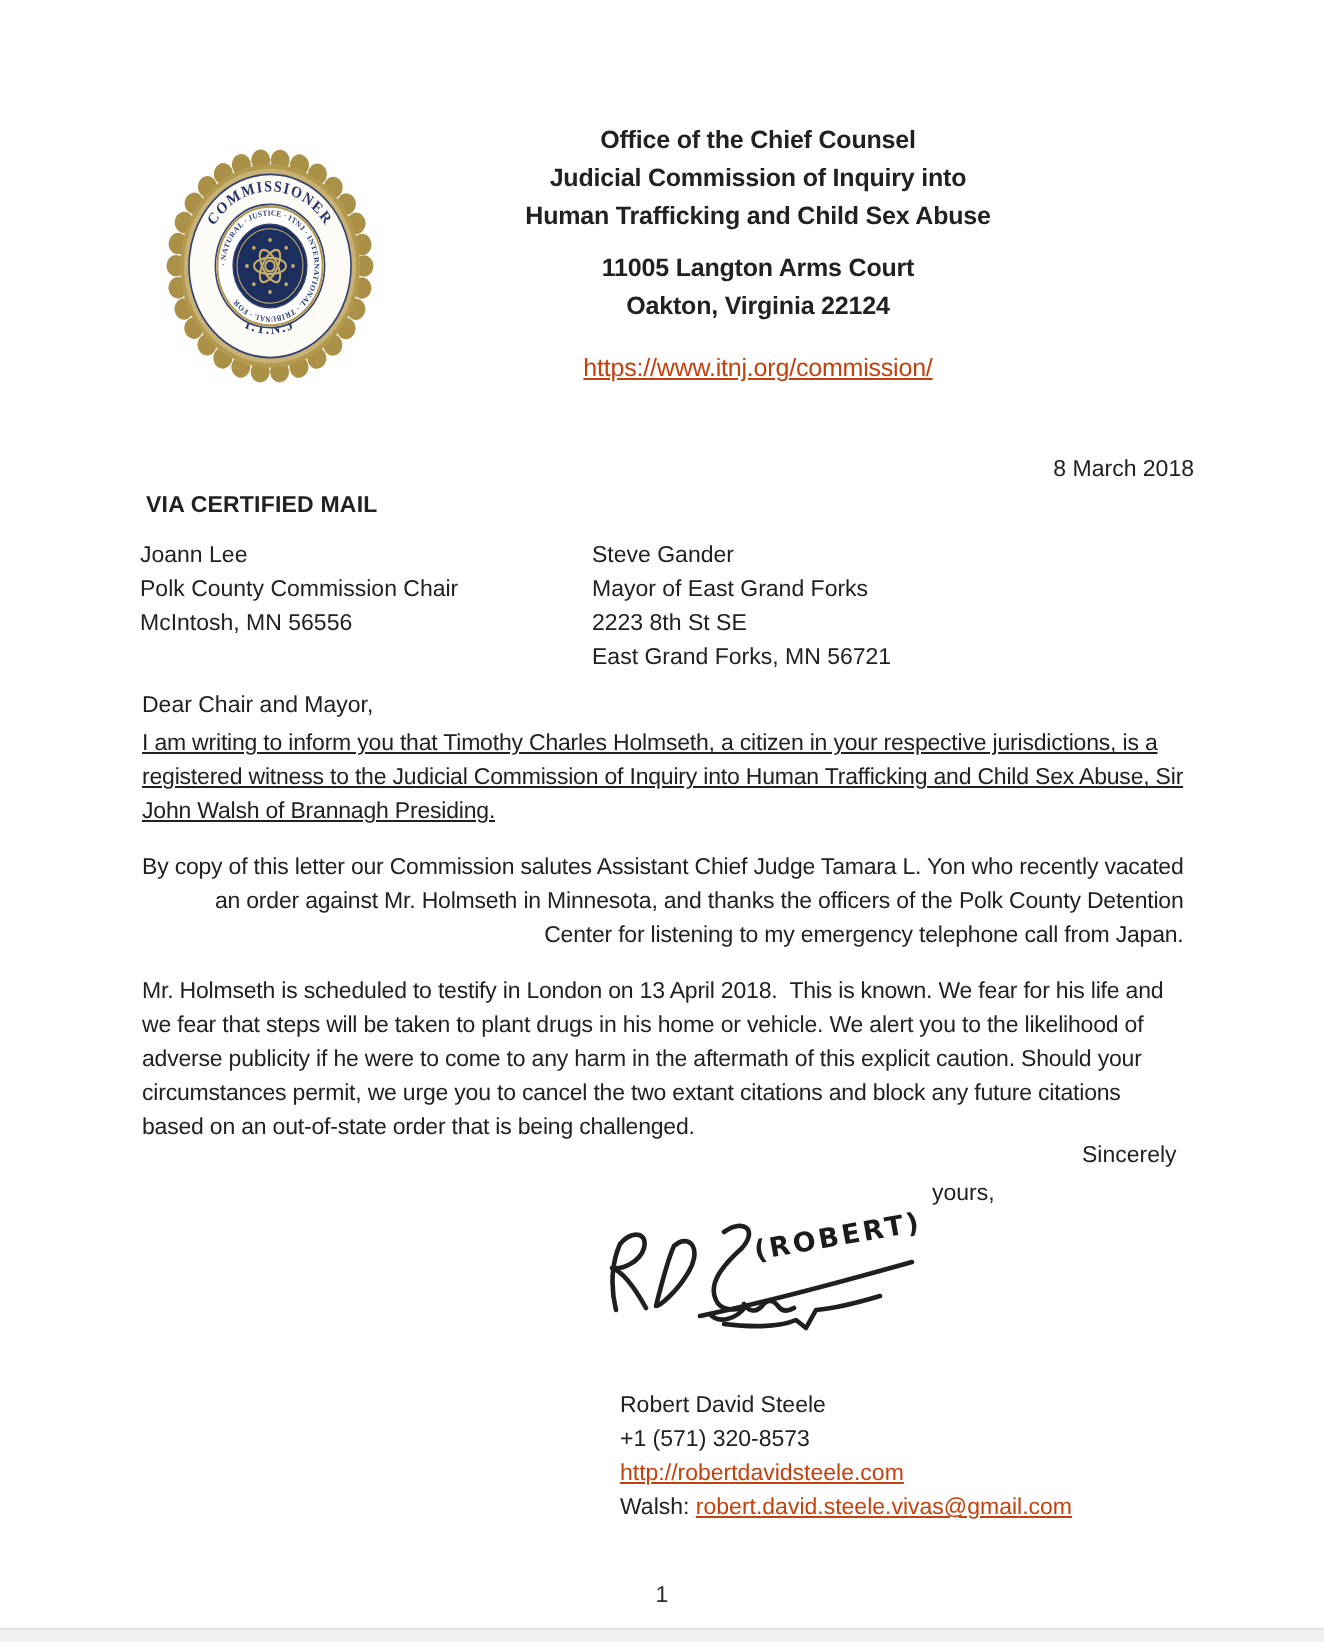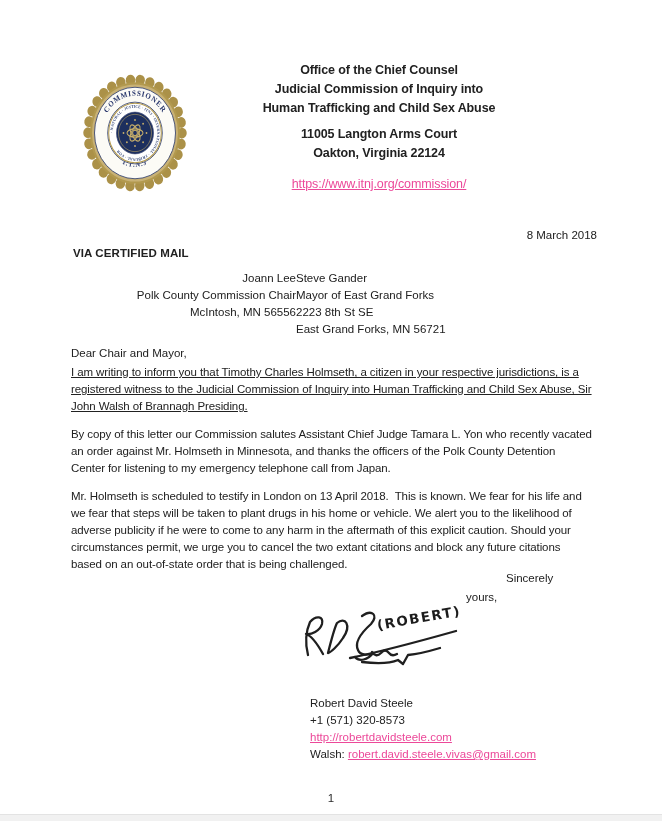--- a/index.html
+++ b/index.html
@@ -9,32 +9,32 @@
   }
   
   .seal { position:absolute; left:82px; top:72px; width:106px; height:120px; }
   .hdr {
     position:absolute; left:96px; right:0; top:61px; text-align:center;
     font-weight:bold; font-size:12.5px; line-height:19px; letter-spacing:-0.1px;
   }
   .hdr .gap1 { height:7px; }
   .hdr .gap2 { height:12px; }
   .hdr .linkrow { font-weight:normal; font-size:12.5px; }
-  a.lnk { color:#ec4899; text-decoration:underline; cursor:pointer; }
+  a.lnk { color:#c2410c; text-decoration:underline; cursor:pointer; }
   
   .date { position:absolute; top:229px; right:65px; font-size:11.5px; }
   .via  { position:absolute; left:73px; top:247px; font-size:11.5px; font-weight:bold; letter-spacing:0.1px; }
   .recipients { position:absolute; left:70px; top:270px; display:flex; font-size:11.5px; line-height:17px; }
-  .rcol1 { width:226px;text-align:right; }
+  .rcol1 { width:226px; }
   
   .sal { position:absolute; left:71px; top:347px; font-size:11.5px; }
   .para { position:absolute; left:71px; font-size:11.5px; line-height:17px; letter-spacing:-0.1px; }
   .para .pline { white-space:pre; }
-  .p1 { top:364px;text-decoration:underline; } .p2 { top:426px; } .p3 { top:488px; }
-  .close1 { position:absolute; left:506px; top:572px; font-size:11.5px; }
+  .p1 { top:364px;text-decoration:underline; } .p2 { top:426px;text-align:right; } .p3 { top:488px; }
+  .close1 { position:absolute; left:541px; top:572px; font-size:11.5px; }
   .close2 { position:absolute; left:466px; top:591px; font-size:11.5px; }
   
   .sig { position:absolute; left:292px; top:603px; width:182px; height:64px; }
   .contact { position:absolute; left:310px; top:695px; font-size:11.5px; line-height:17px; }
   .pagenum { position:absolute; left:0; right:0; top:792px; text-align:center; font-size:11.5px; color:#2b2b2b; }
   .edge { position:absolute; left:0; right:0; bottom:0; height:6px; background:#f1f1f1; border-top:1px solid #e3e3e3; }
 </style>
 </head>
 <body>
 

